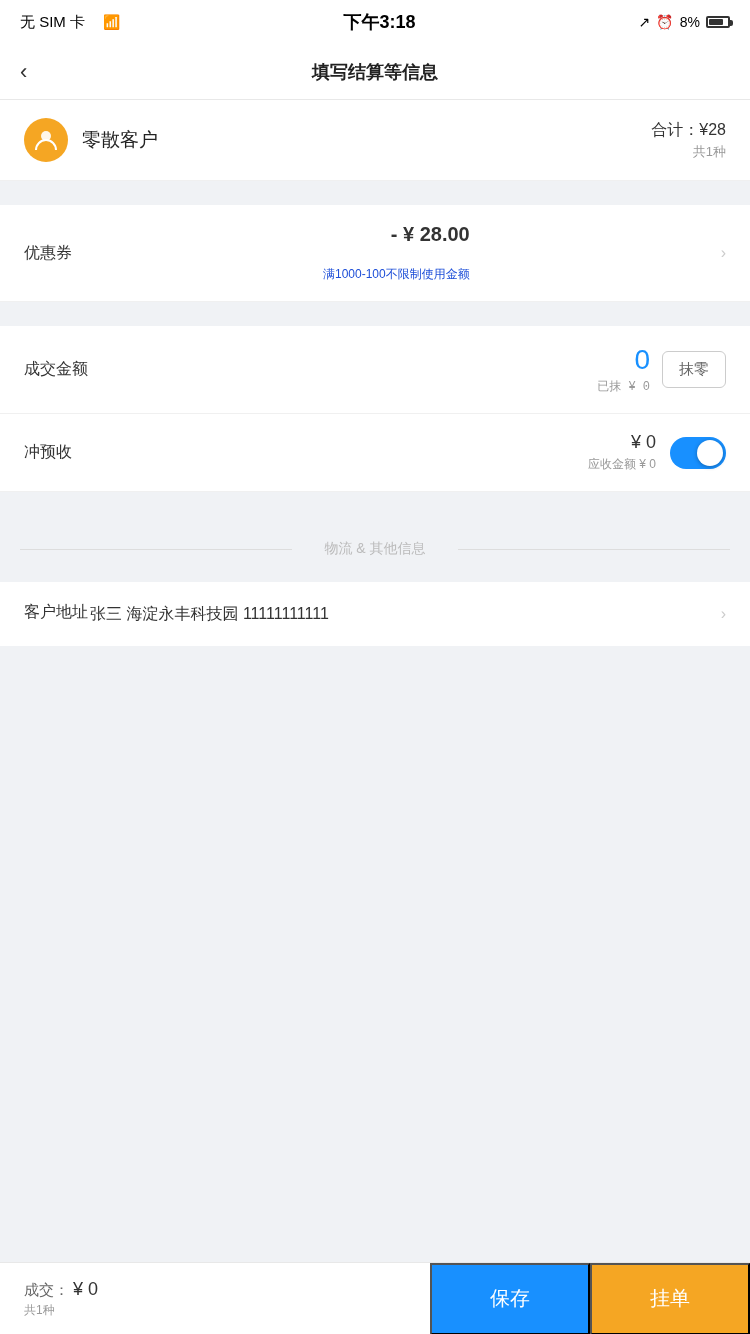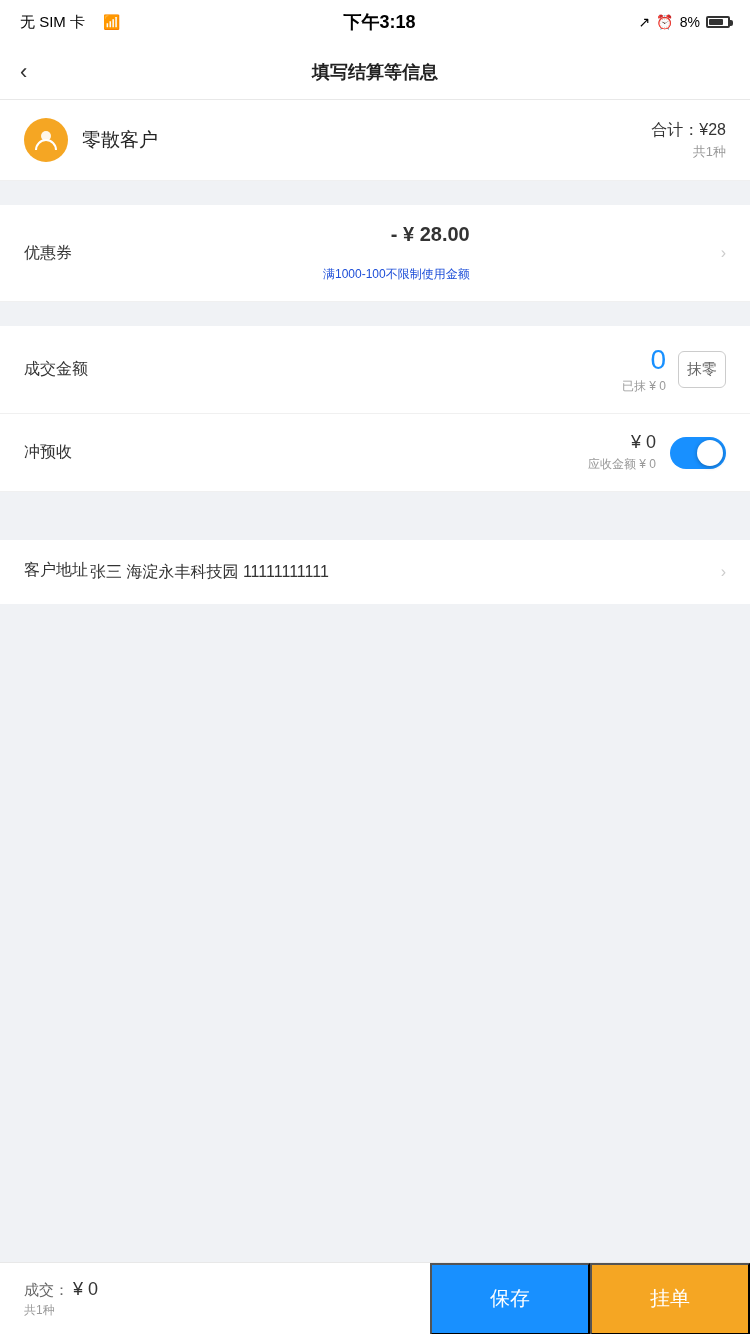--- a/index.html
+++ b/index.html
@@ -131,25 +131,25 @@
       background: #fff;
       padding: 18px 24px;
       display: flex;
       align-items: center;
       justify-content: space-between;
       border-bottom: 1px solid #f0f0f0;
     }
     .transaction-right { display: flex; align-items: center; gap: 12px; }
     .amount-input-area { text-align: right; }
     .amount-value { font-size: 28px; color: #1890ff; font-weight: 400; }
-    .amount-sub { font-size: 12px; color: #999; margin-top: 2px; }
+    .amount-sub { font-size: 12px; color: #999; margin-top: 2px; font-family: Liberation Mono, monospace; }
     .round-off-btn {
       border: 1px solid #ccc;
       border-radius: 6px;
-      padding: 8px 8px;
+      padding: 8px 16px;
       font-size: 15px;
       color: #666;
       background: #fff;
       cursor: pointer;
       white-space: nowrap;
     }
 
     
     .prepaid-row {
       background: #fff;
@@ -358,20 +358,25 @@
         </div>
       </div>
     </div>
   </div>
 
   <div class="gray-section"></div>
 
 
   <div class="gray-section"></div>
 
+  <div class="section-divider">
+    <div class="divider-line"></div>
+    <span>物流 &amp; 其他信息</span>
+    <div class="divider-line"></div>
+  </div>
 
   <div class="gray-section"></div>
 
   <div class="section-card">
     <div class="address-row">
       <div class="address-left">
         <span class="address-label">客户地址</span>
         <span class="address-value">张三 海淀永丰科技园 11111111111</span>
       </div>
       <span class="chevron-right">›</span>

